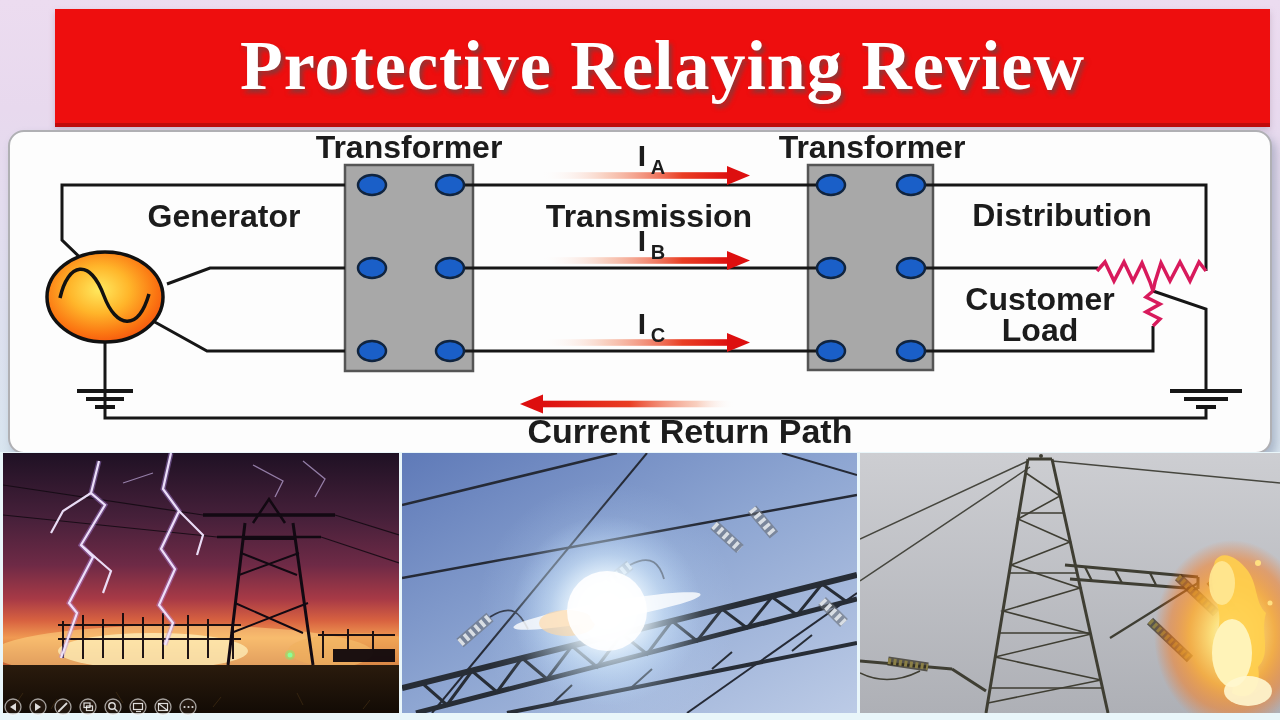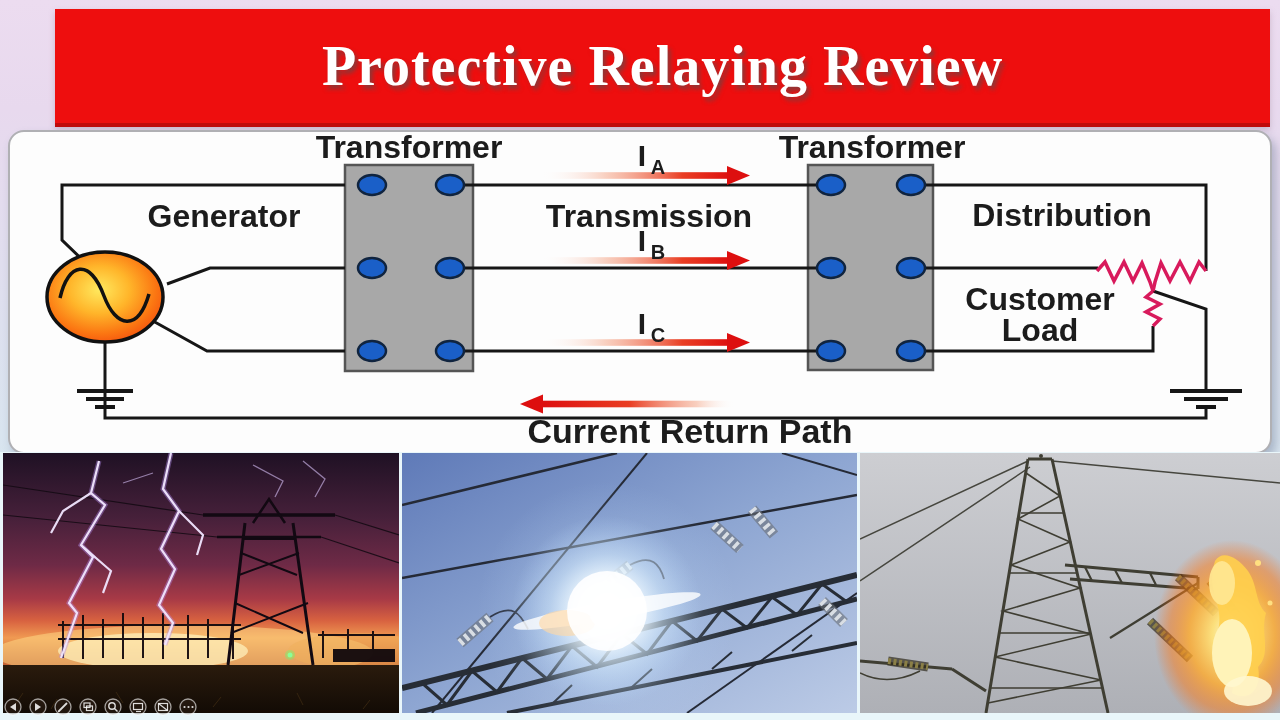--- a/index.html
+++ b/index.html
@@ -11,21 +11,21 @@
   .abs{position:absolute;}
   
   .banner{
     left:55px;top:9px;width:1215px;height:114px;
     background:#ee0e0e;border-bottom:4px solid #bf0a0a;
     display:flex;align-items:center;justify-content:center;
     box-shadow:0 3px 6px rgba(150,120,140,.35);
   }
   .banner span{
     font-family:"Liberation Serif", serif;font-weight:bold;
-    font-size:56px;color:#ffffff;letter-spacing:1px;white-space:nowrap;
+    font-size:70px;color:#ffffff;letter-spacing:1px;white-space:nowrap;
     text-shadow:3px 4px 4px rgba(80,80,80,.6);
   }
   
   .panel{
     left:8px;top:130px;width:1260px;height:320px;
     background:#fdfdfd;border:2px solid #b0b0b4;border-radius:16px;
     box-shadow:4px 6px 10px rgba(110,125,150,.45);
   }
   .diagram-svg{left:0;top:130px;width:1280px;height:322px;}
   .diagram-svg text{font-family:"Liberation Sans", sans-serif;font-weight:bold;fill:#1c1c1c;}

